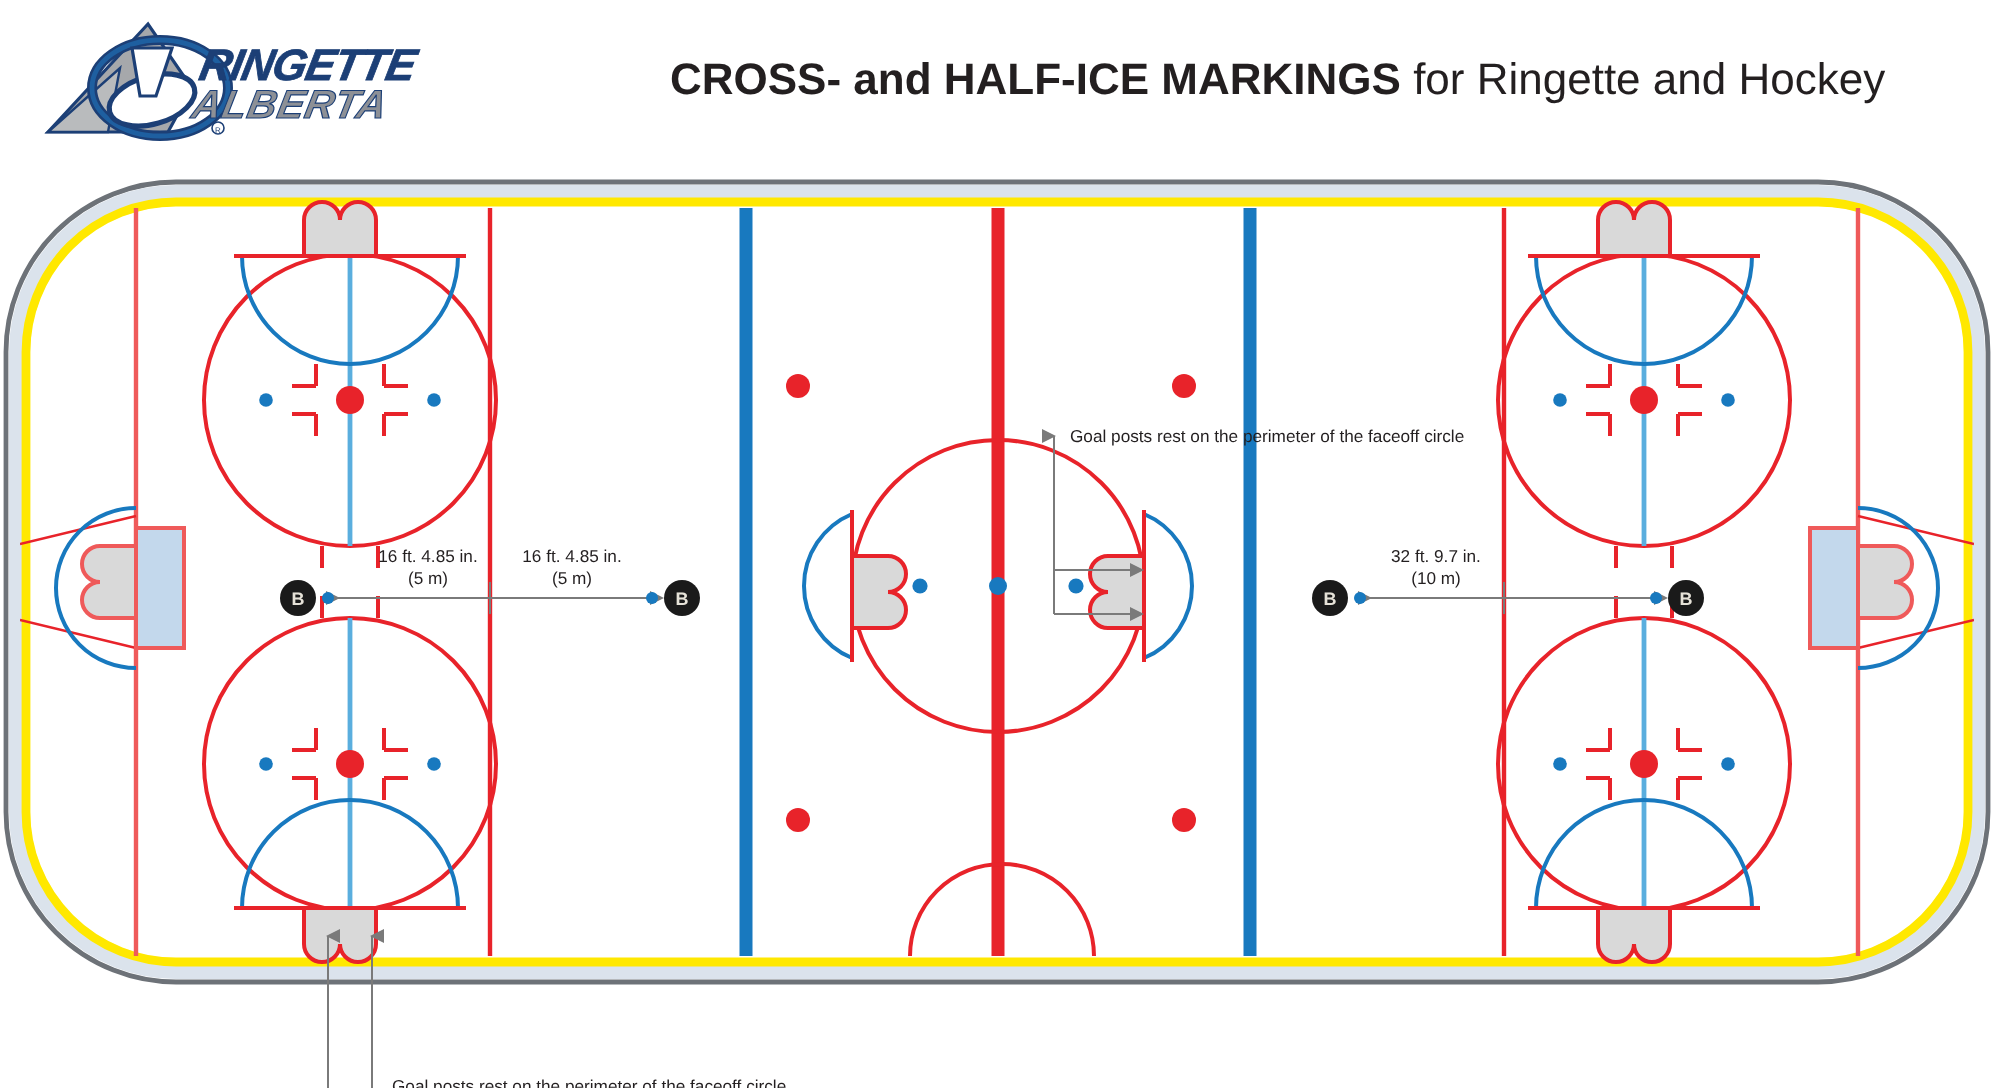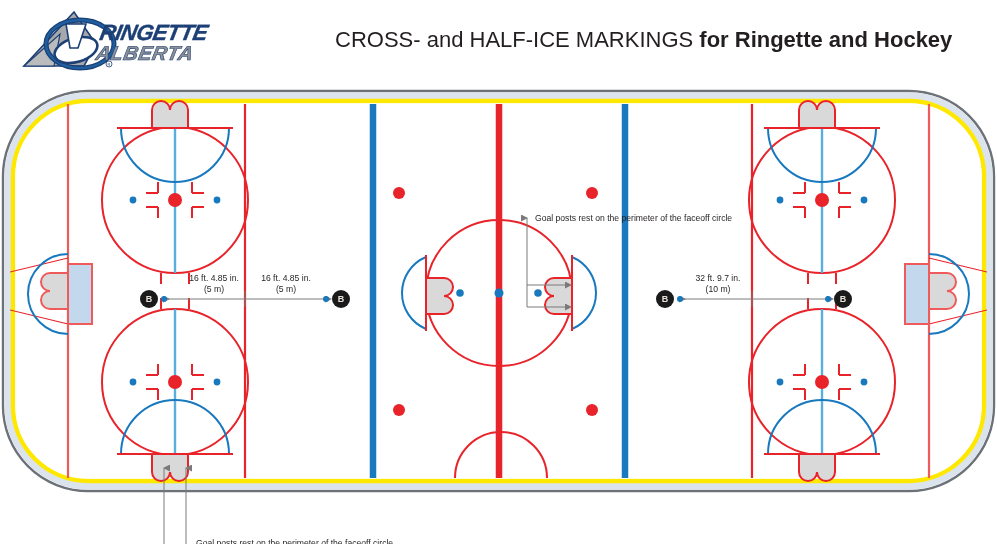--- a/index.html
+++ b/index.html
@@ -11,22 +11,22 @@
   #logo{position:absolute;left:14px;top:4px;width:215px;height:72px;}
   #logo-word{position:absolute;left:98px;top:22px;width:130px;height:44px;
              transform:skewX(-11deg);}
   #logo-word .l1{font-family:"Liberation Sans",sans-serif;font-weight:bold;font-style:italic;
                  font-size:22px;letter-spacing:-0.5px;color:#1c3f76;line-height:21px;
                  -webkit-text-stroke:0.4px #1c3f76;}
   #logo-word .l2{font-family:"Liberation Sans",sans-serif;font-weight:bold;font-style:italic;
                  font-size:20px;letter-spacing:0.5px;color:#8d9096;line-height:20px;
                  -webkit-text-stroke:0.6px #1c3f76;}
   #title{position:absolute;left:335px;top:27px;font-size:22px;color:#231f20;white-space:nowrap;}
-  #title .b{font-weight:normal;}
-  #title .r{font-weight:bold;}
+  #title .b{font-weight:bold;}
+  #title .r{font-weight:normal;}
 
   
   #rink-wrap{position:absolute;left:0;top:88px;width:997px;height:456px;}
   svg{display:block;}
   .anno-txt{font-family:"Liberation Sans",sans-serif;font-size:8.6px;fill:#231f20;
             text-anchor:middle;}
   .anno-note{font-family:"Liberation Sans",sans-serif;font-size:8.6px;fill:#231f20;
              text-anchor:start;}
   .bmark-t{font-family:"Liberation Sans",sans-serif;font-size:9px;font-weight:bold;
            fill:#e6e2d8;text-anchor:middle;}

